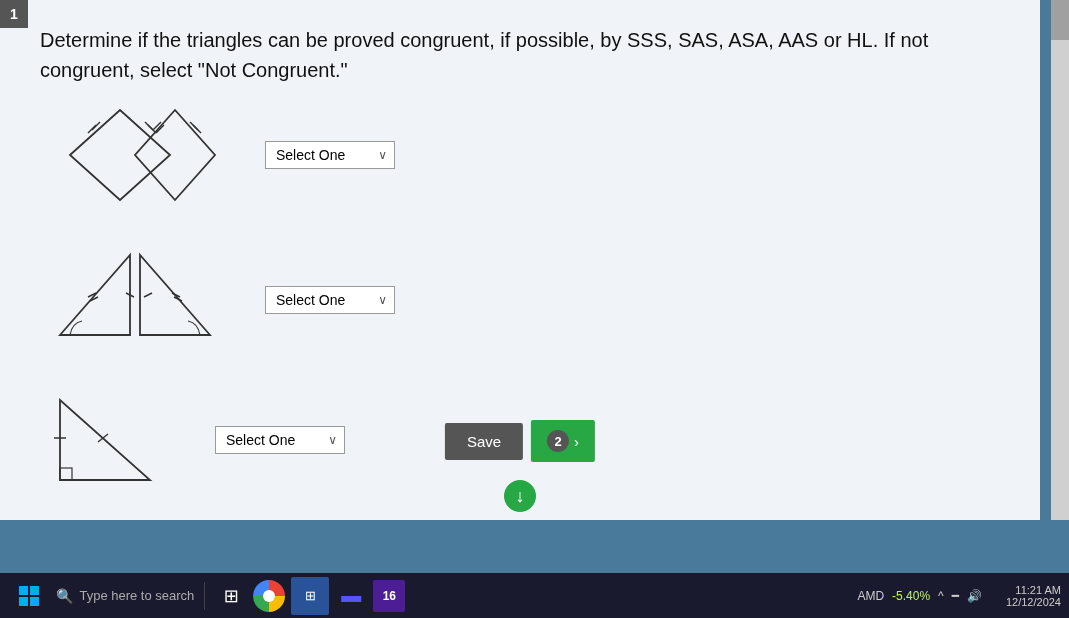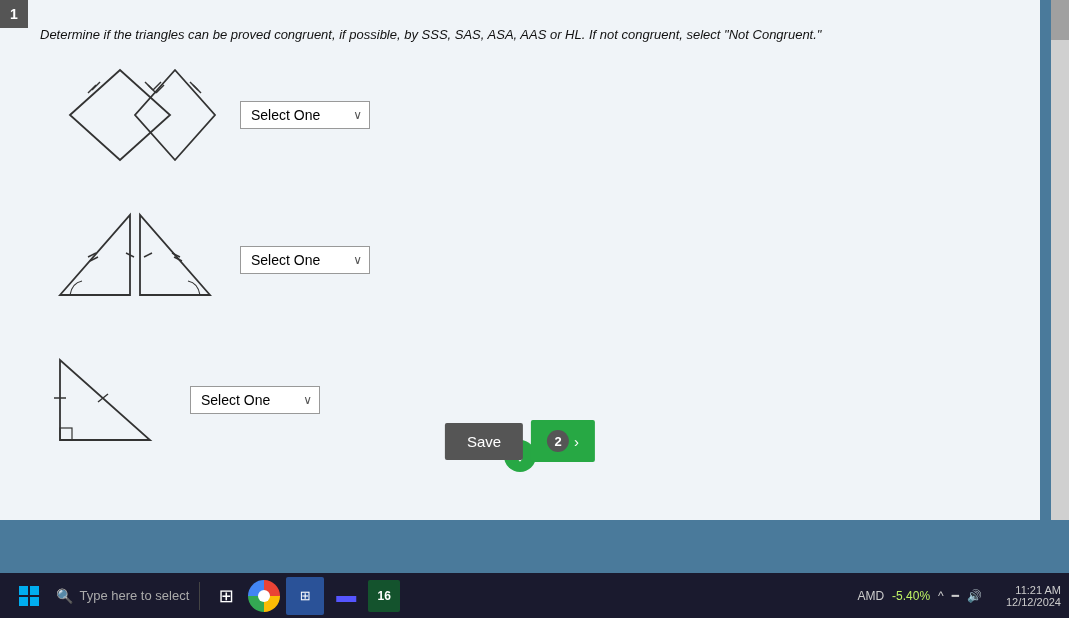--- a/index.html
+++ b/index.html
@@ -50,25 +50,24 @@
       display: flex;
       align-items: center;
       justify-content: center;
       font-size: 14px;
       font-weight: bold;
     }
 
     .question-text {
       margin-left: 10px;
       margin-top: 5px;
-      font-size: 13px;
+      font-size: 20px;
       color: #111;
       line-height: 1.5;
       max-width: 900px;
-      font-style: italic;
     }
 
     .content-area {
       margin-top: 15px;
       position: relative;
       height: 430px;
     }
 
     
     .triangle-group {
@@ -100,20 +99,21 @@
     .select-dropdown {
       appearance: none;
       -webkit-appearance: none;
       border: 1px solid #999;
       background: white;
       padding: 5px 25px 5px 10px;
       font-size: 14px;
       cursor: pointer;
       position: relative;
       min-width: 130px;
+      margin-left: 25px;
     }
 
     .select-wrapper {
       position: relative;
       display: inline-block;
     }
 
     .select-wrapper::after {
       content: '∨';
       position: absolute;
@@ -464,34 +464,34 @@
     <div class="windows-logo">
       <div></div>
         <div></div>
         <div></div>
         <div></div>
     </div>
   </div>
 
   <div class="search-bar">
     <span class="search-icon-tb">🔍</span>
-    <span>Type here to select</span>
+    <span>Type here to search</span>
   </div>
 
   <div class="taskbar-divider"></div>
 
   <div class="taskbar-icon">⊞</div>
 
   <div class="taskbar-chrome-icon"></div>
 
   <div class="taskbar-app-icon">⊞</div>
 
   <div class="taskbar-icon" style="color:#5555ff; font-size:20px;">▬</div>
 
-  <div class="taskbar-file-icon" style="background:#14532d; border-radius:2px; font-size:12px; font-weight:bold; color:white; padding:4px 6px;">16</div>
+  <div class="taskbar-file-icon" style="background:#4c1d95; border-radius:2px; font-size:12px; font-weight:bold; color:white; padding:4px 6px;">16</div>
 
   <div class="system-tray">
     <span>AMD</span>
     <span class="amd-text">-5.40%</span>
     <span>^</span>
     <span>━</span>
     <span>🔊</span>
     <div class="time-display">
       <div>11:21 AM</div>
       <div>12/12/2024</div>

